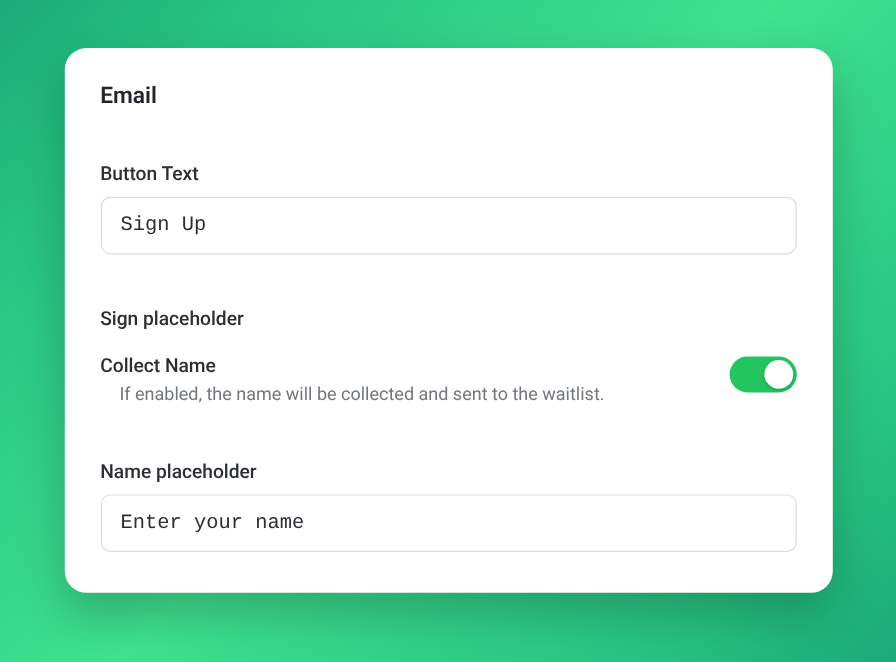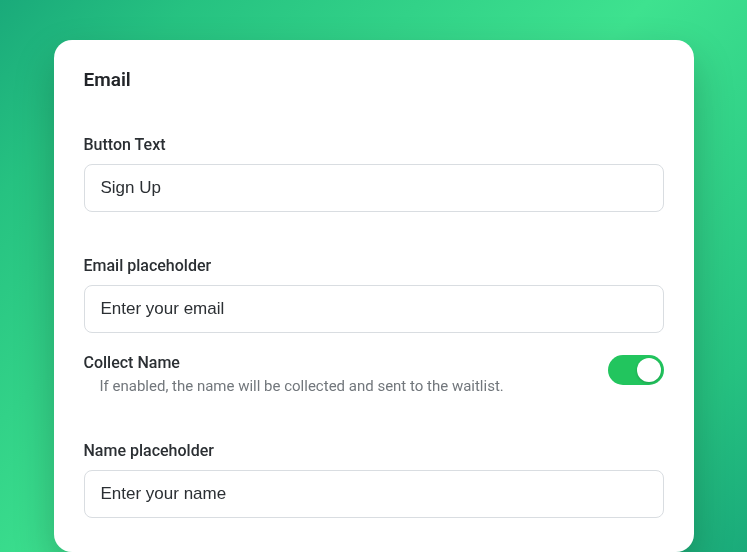--- a/index.html
+++ b/index.html
@@ -37,21 +37,21 @@
   .text-input {
     width: 100%;
     height: 48px;
     padding: 0 16px;
     font-size: 17px;
     color: #2b2f33;
     background: #ffffff;
     border: 1px solid #d9dde1;
     border-radius: 8px;
     outline: none;
-    font-family: Liberation Sans, sans-serif;
+    font-family: Liberation Mono, monospace;
   }
   .toggle-row {
     display: flex;
     align-items: flex-start;
     justify-content: space-between;
     gap: 32px;
     margin-bottom: 20px;
   }
   .toggle-text { flex: 1; }
   .toggle-title {
@@ -93,22 +93,21 @@
 <div class="card">
 
   <div class="section-title">Email</div>
 
   <div class="field-group">
     <label class="field-label">Button Text</label>
     <input type="text" class="text-input" value="Sign Up" style="">
   </div>
 
   <div class="field-group">
-    <label class="field-label">Email placeholder</label>
-    <input type="text" class="text-input" value="Enter your email" style="">
+    <label class="field-label">Sign placeholder</label>
   </div>
 
   <div class="toggle-row">
     <div class="toggle-text">
       <div class="toggle-title">Collect Name</div>
       <div class="toggle-desc">If enabled, the name will be collected and sent to the waitlist.</div>
     </div>
     <div class="toggle" role="switch" aria-checked="true">
       <div class="toggle-knob"></div>
     </div>

